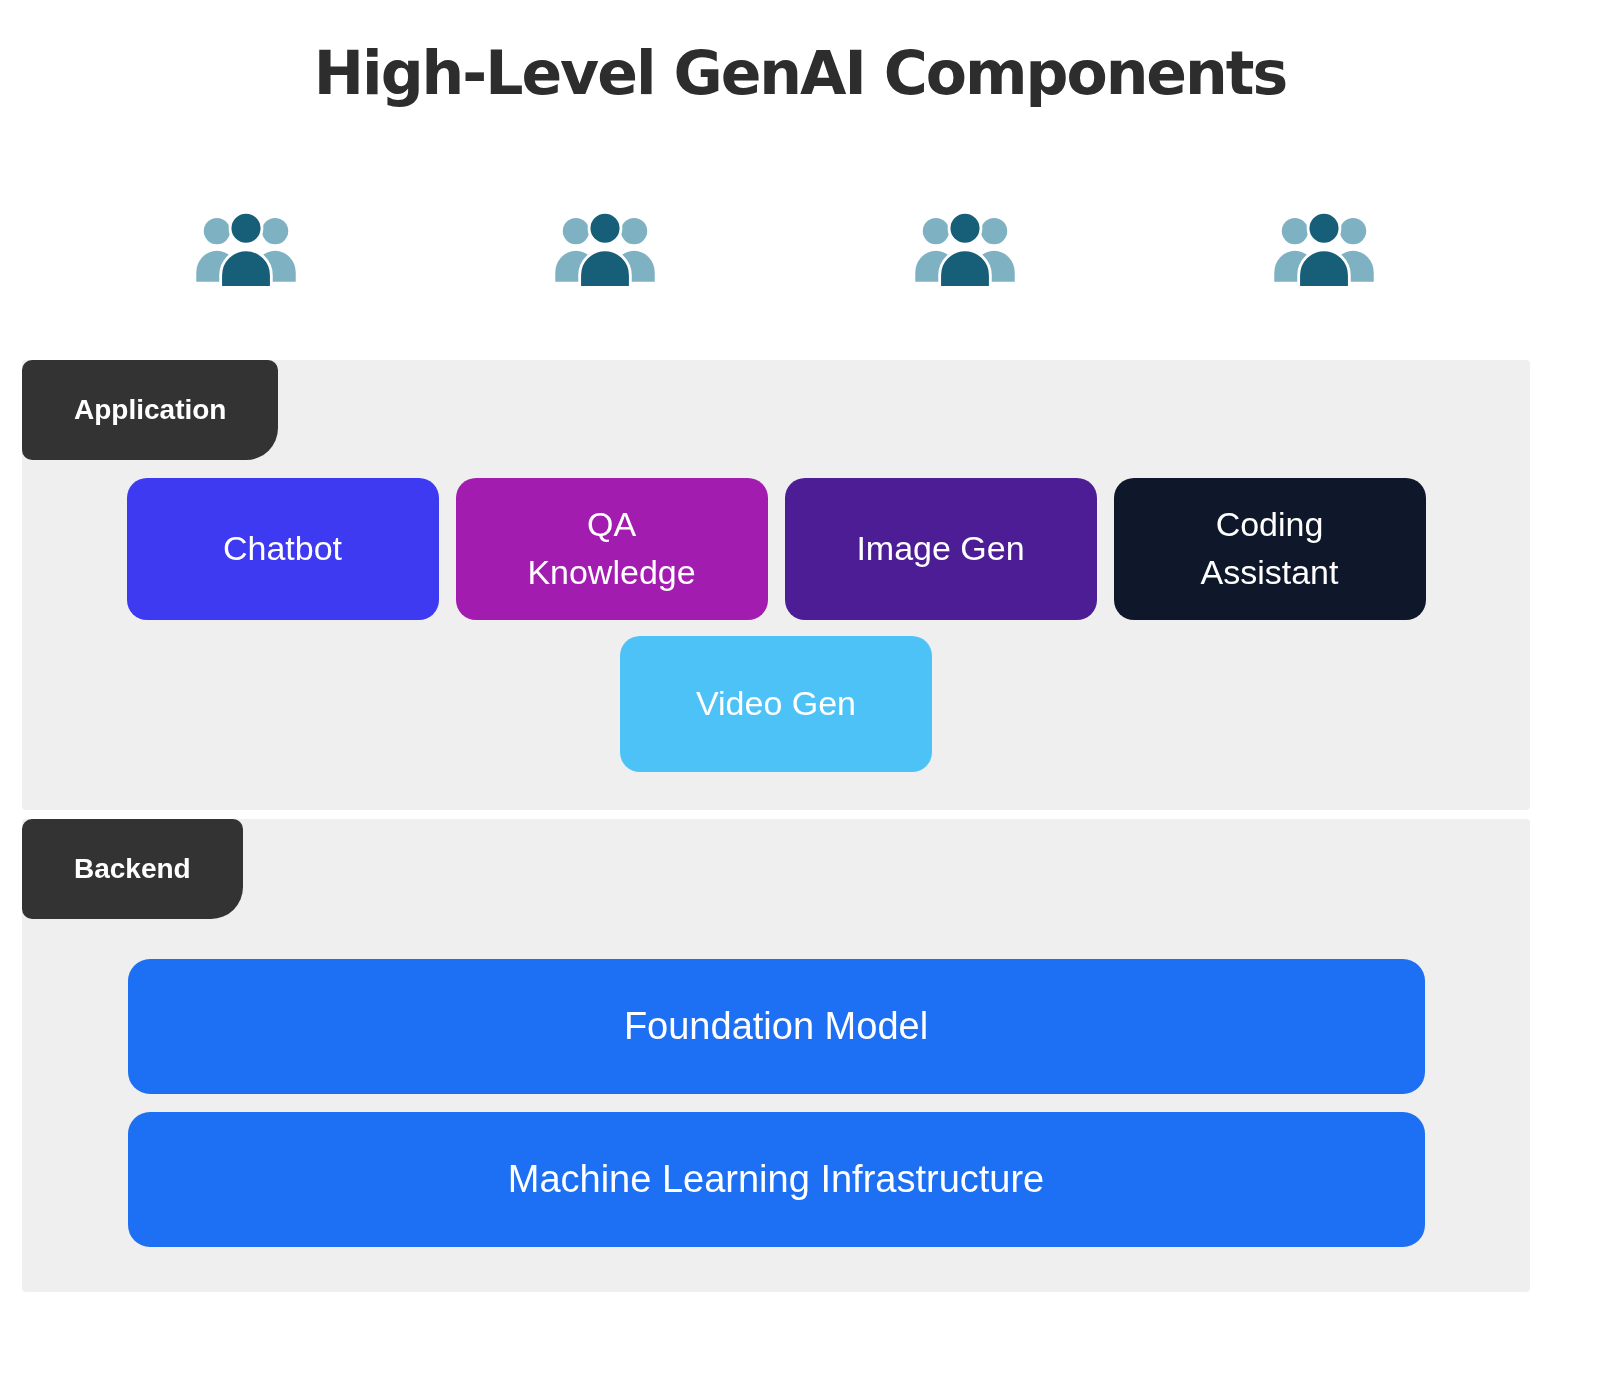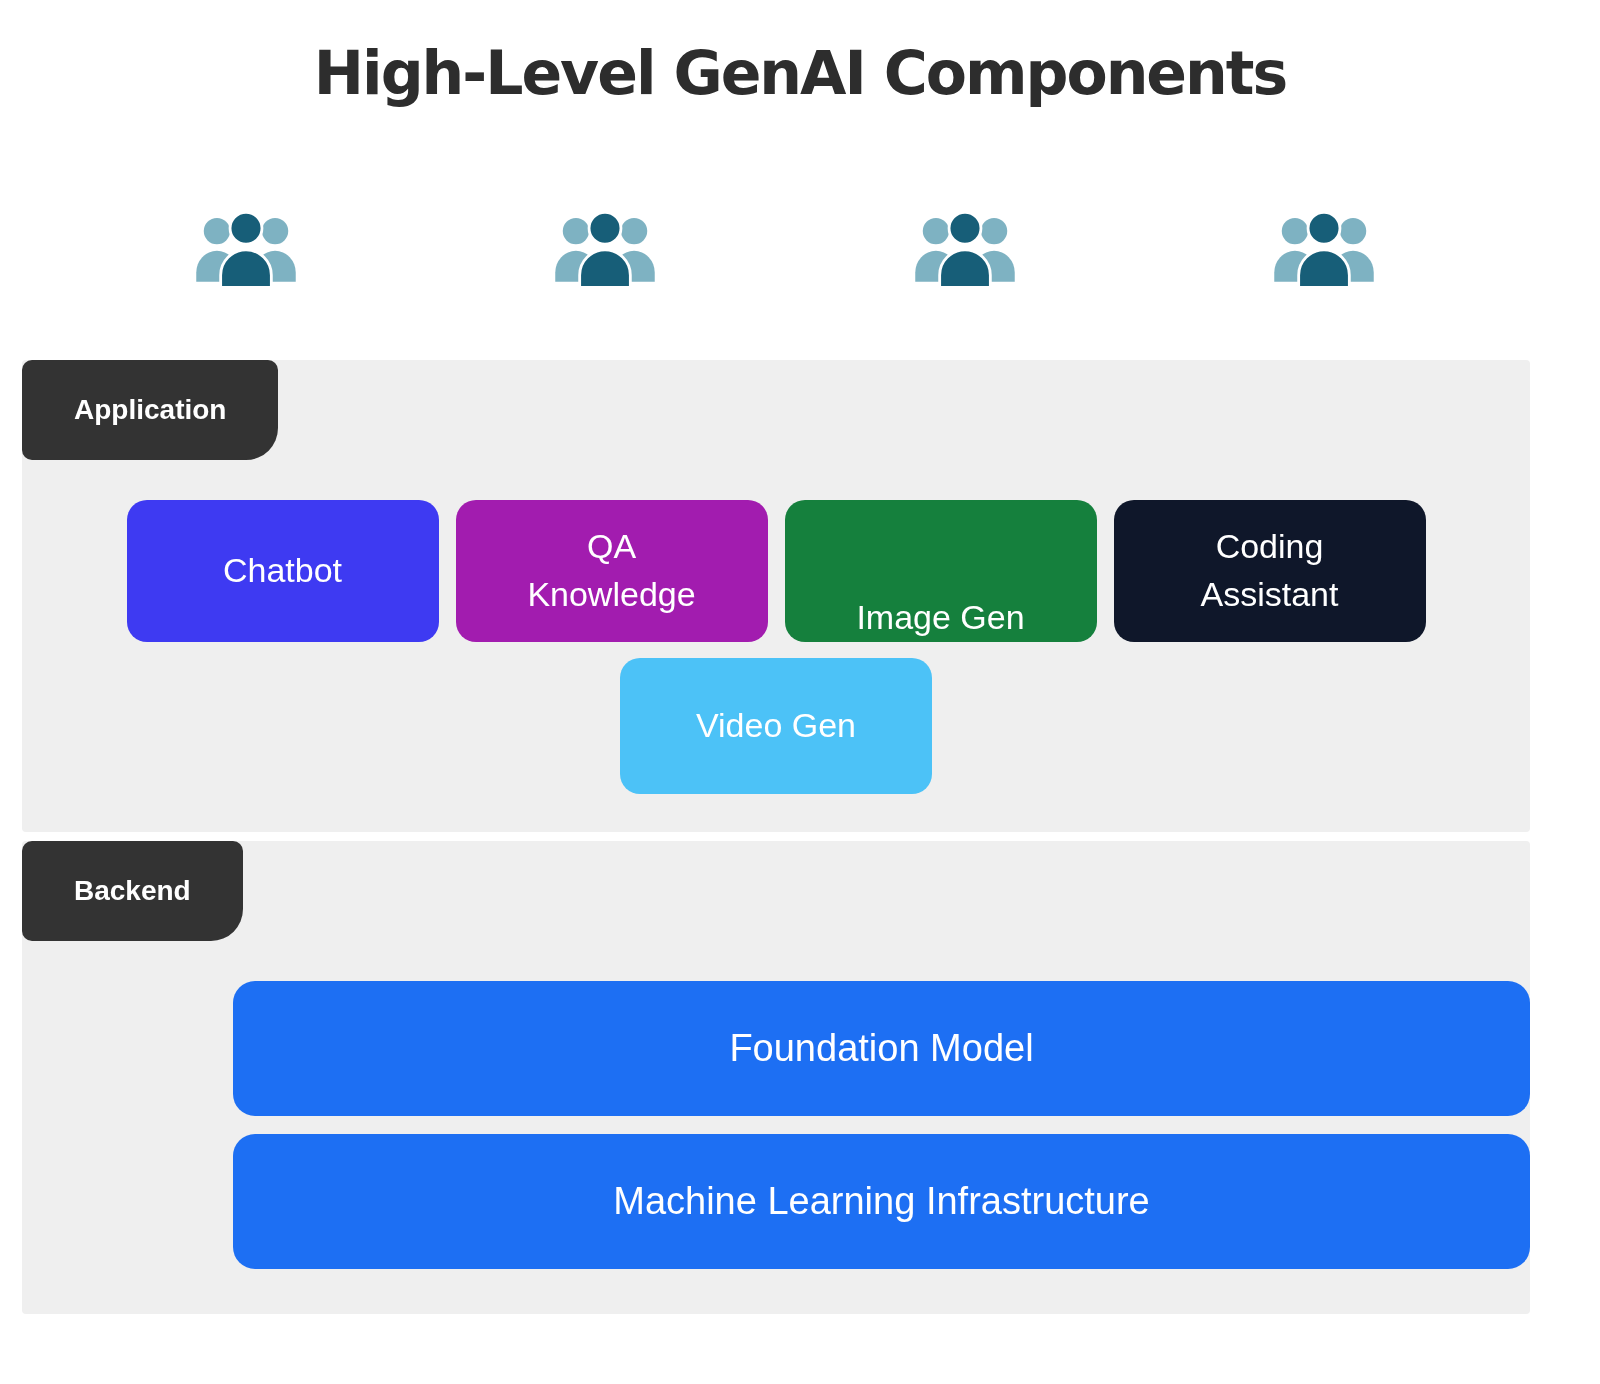--- a/index.html
+++ b/index.html
@@ -45,21 +45,21 @@
     padding: 0 52px;
     background: #333333;
     color: #ffffff;
     font-size: 28px;
     font-weight: 700;
     border-radius: 10px 10px 32px 10px;
     vertical-align: top;
   }
 
   .box-row {
-    margin-top: 40px;
+    margin-top: 18px;
     display: flex;
     justify-content: center;
     gap: 17px;
   }
   .box {
     width: 312px;
     height: 142px;
     padding: 0 58px;
     border-radius: 20px;
     display: flex;
@@ -73,21 +73,21 @@
   .video-box-wrap {
     margin-top: 16px;
     display: flex;
     justify-content: center;
   }
   .video-box { height: 136px; }
 
   .bar-stack {
     display: flex;
     flex-direction: column;
-    align-items: flex-end;
+    align-items: center;
   }
   .bar {
     margin-top: 18px;
     width: 1297px;
     height: 135px;
     border-radius: 22px;
     display: flex;
     align-items: center;
     justify-content: center;
     color: #ffffff;
@@ -141,21 +141,21 @@
     <div class="tab" style="background-color: rgb(51, 51, 51);">
       <span>Application</span>
     </div>
     <div class="box-row">
       <div class="box" style="background-color: rgb(62, 58, 242);">
         <span>Chatbot</span>
       </div>
       <div class="box" style="background-color: #a21caf; justify-content: flex-end;">
         <span>QA Knowledge</span>
       </div>
-      <div class="box" style="background-color: #15803d; align-items: flex-end;">
+      <div class="box" style="background-color: #4c1d95;">
         <span>Image Gen</span>
       </div>
       <div class="box" style="background-color: #0f172a;">
         <span>Coding Assistant</span>
       </div>
     </div>
     <div class="video-box-wrap">
       <div class="box video-box" style="background-color: rgb(76, 194, 247);">
         <span>Video Gen</span>
       </div>

